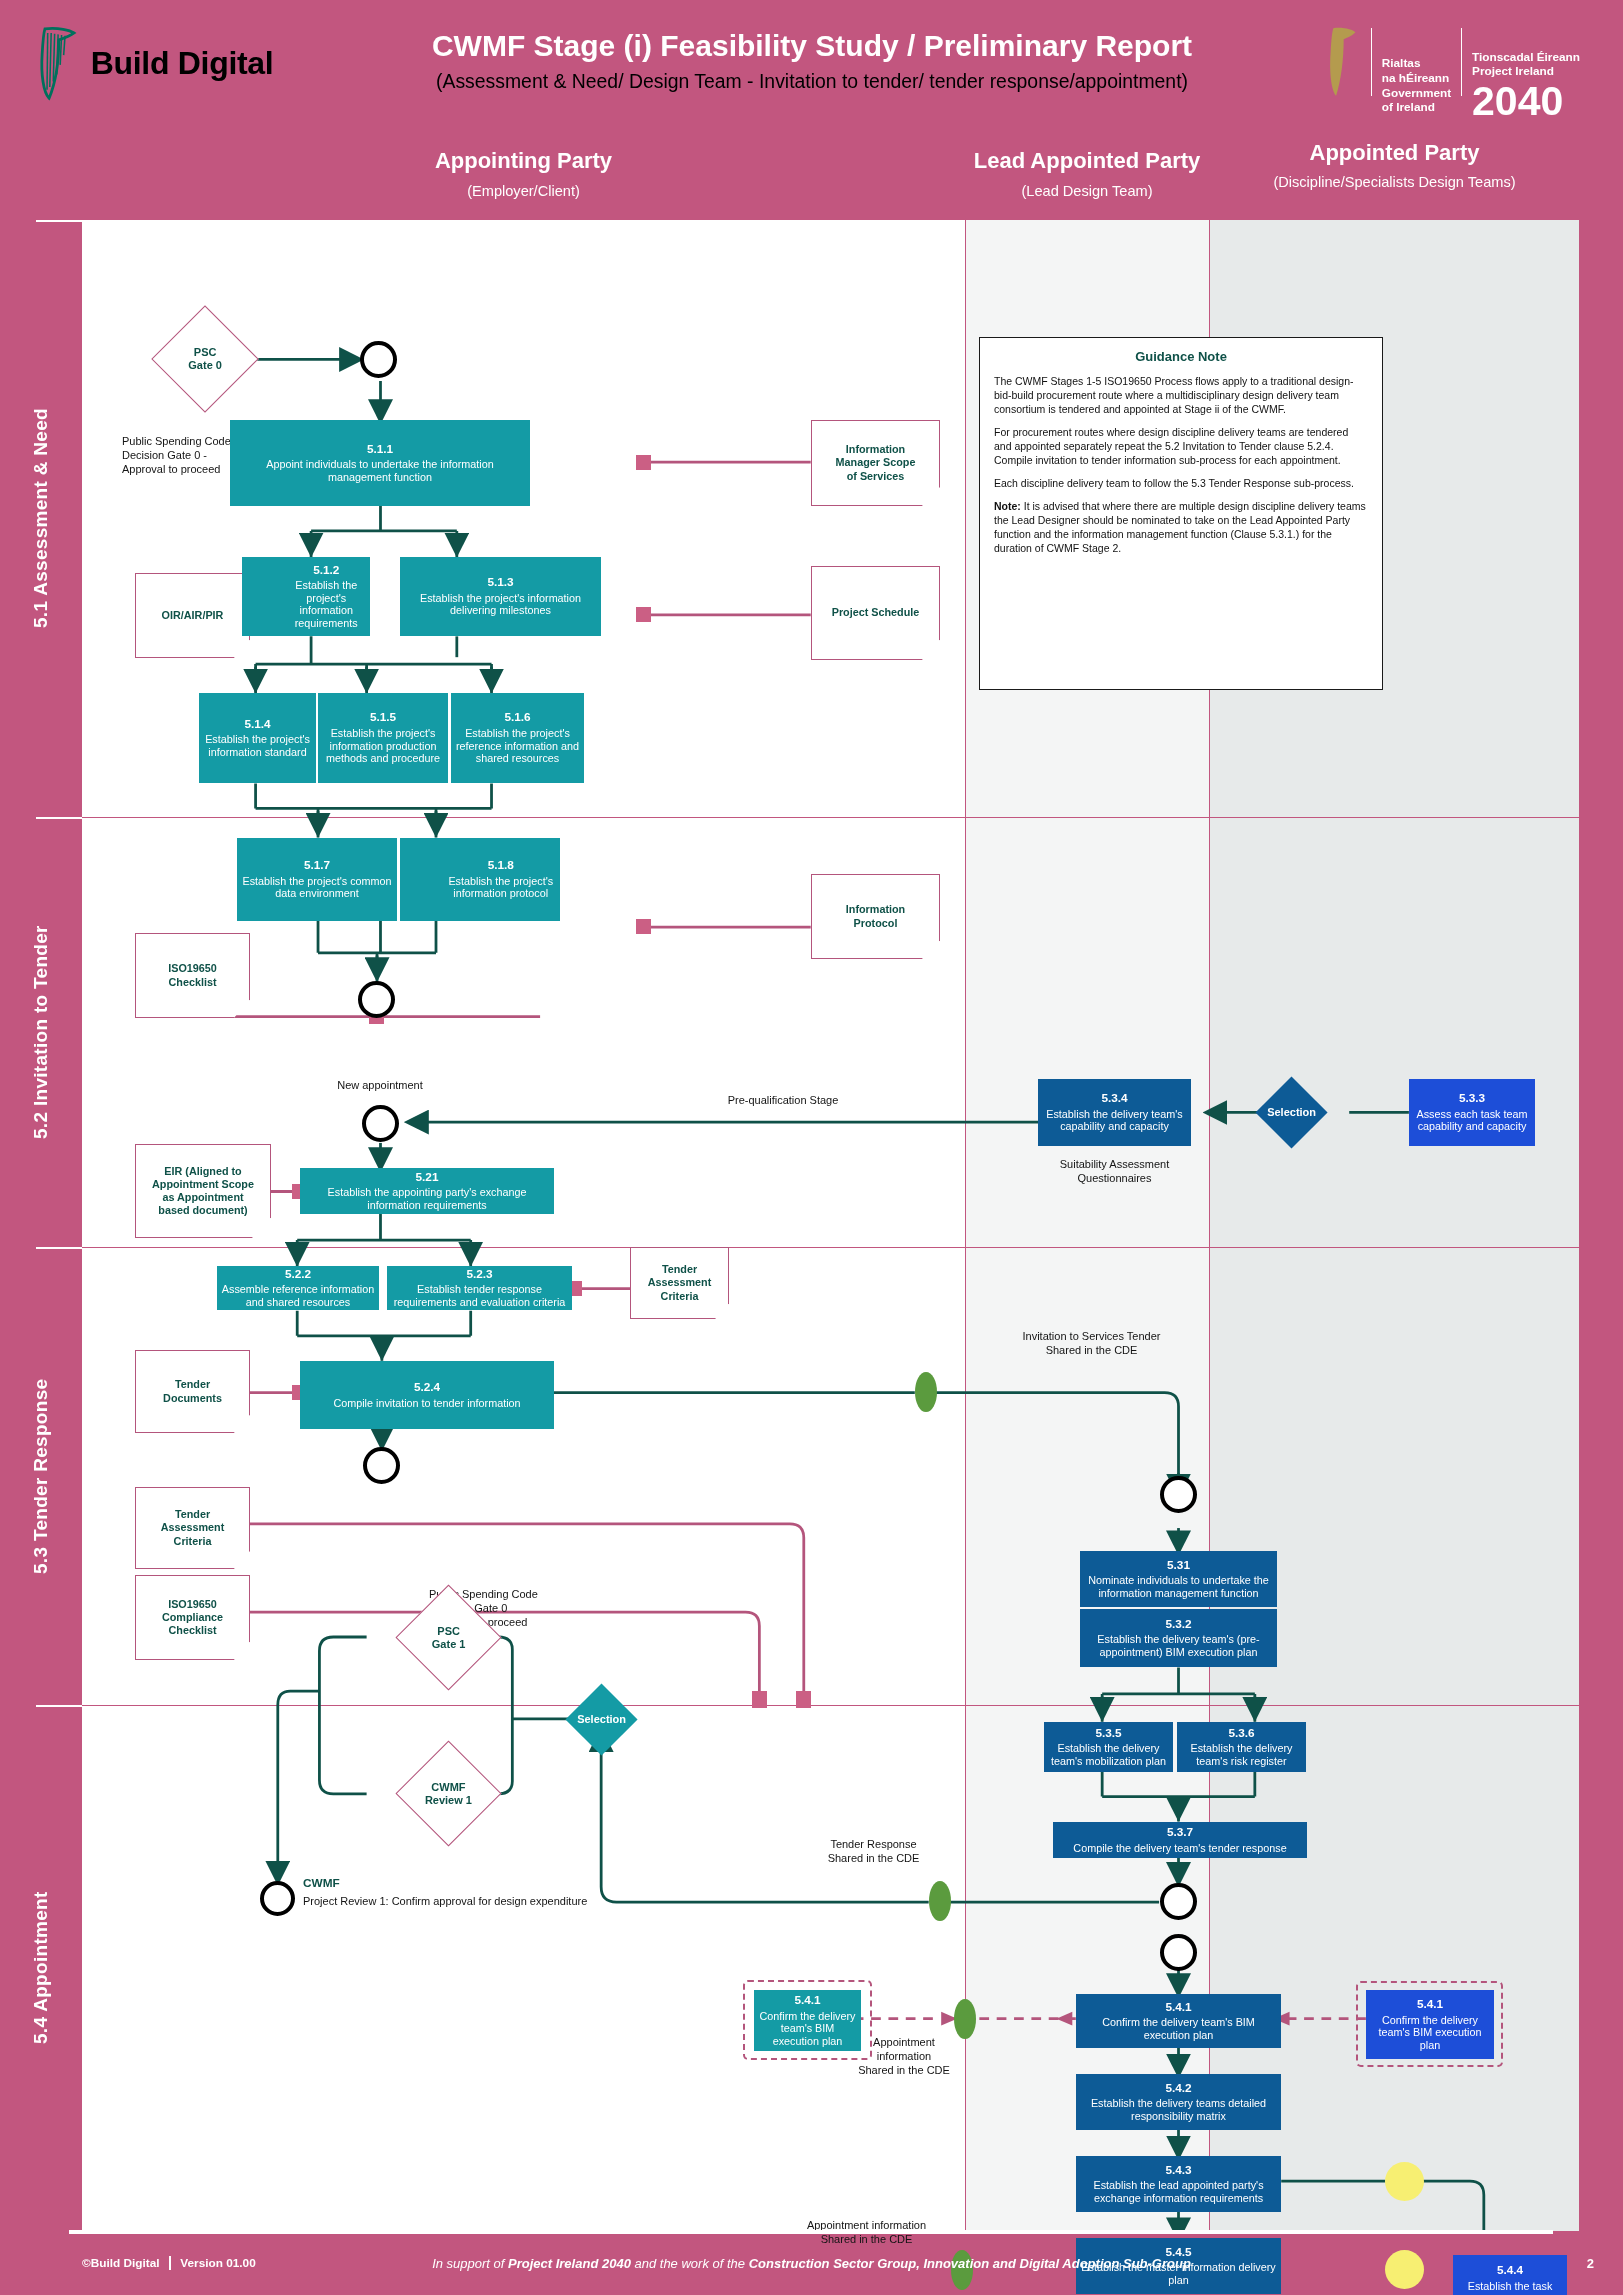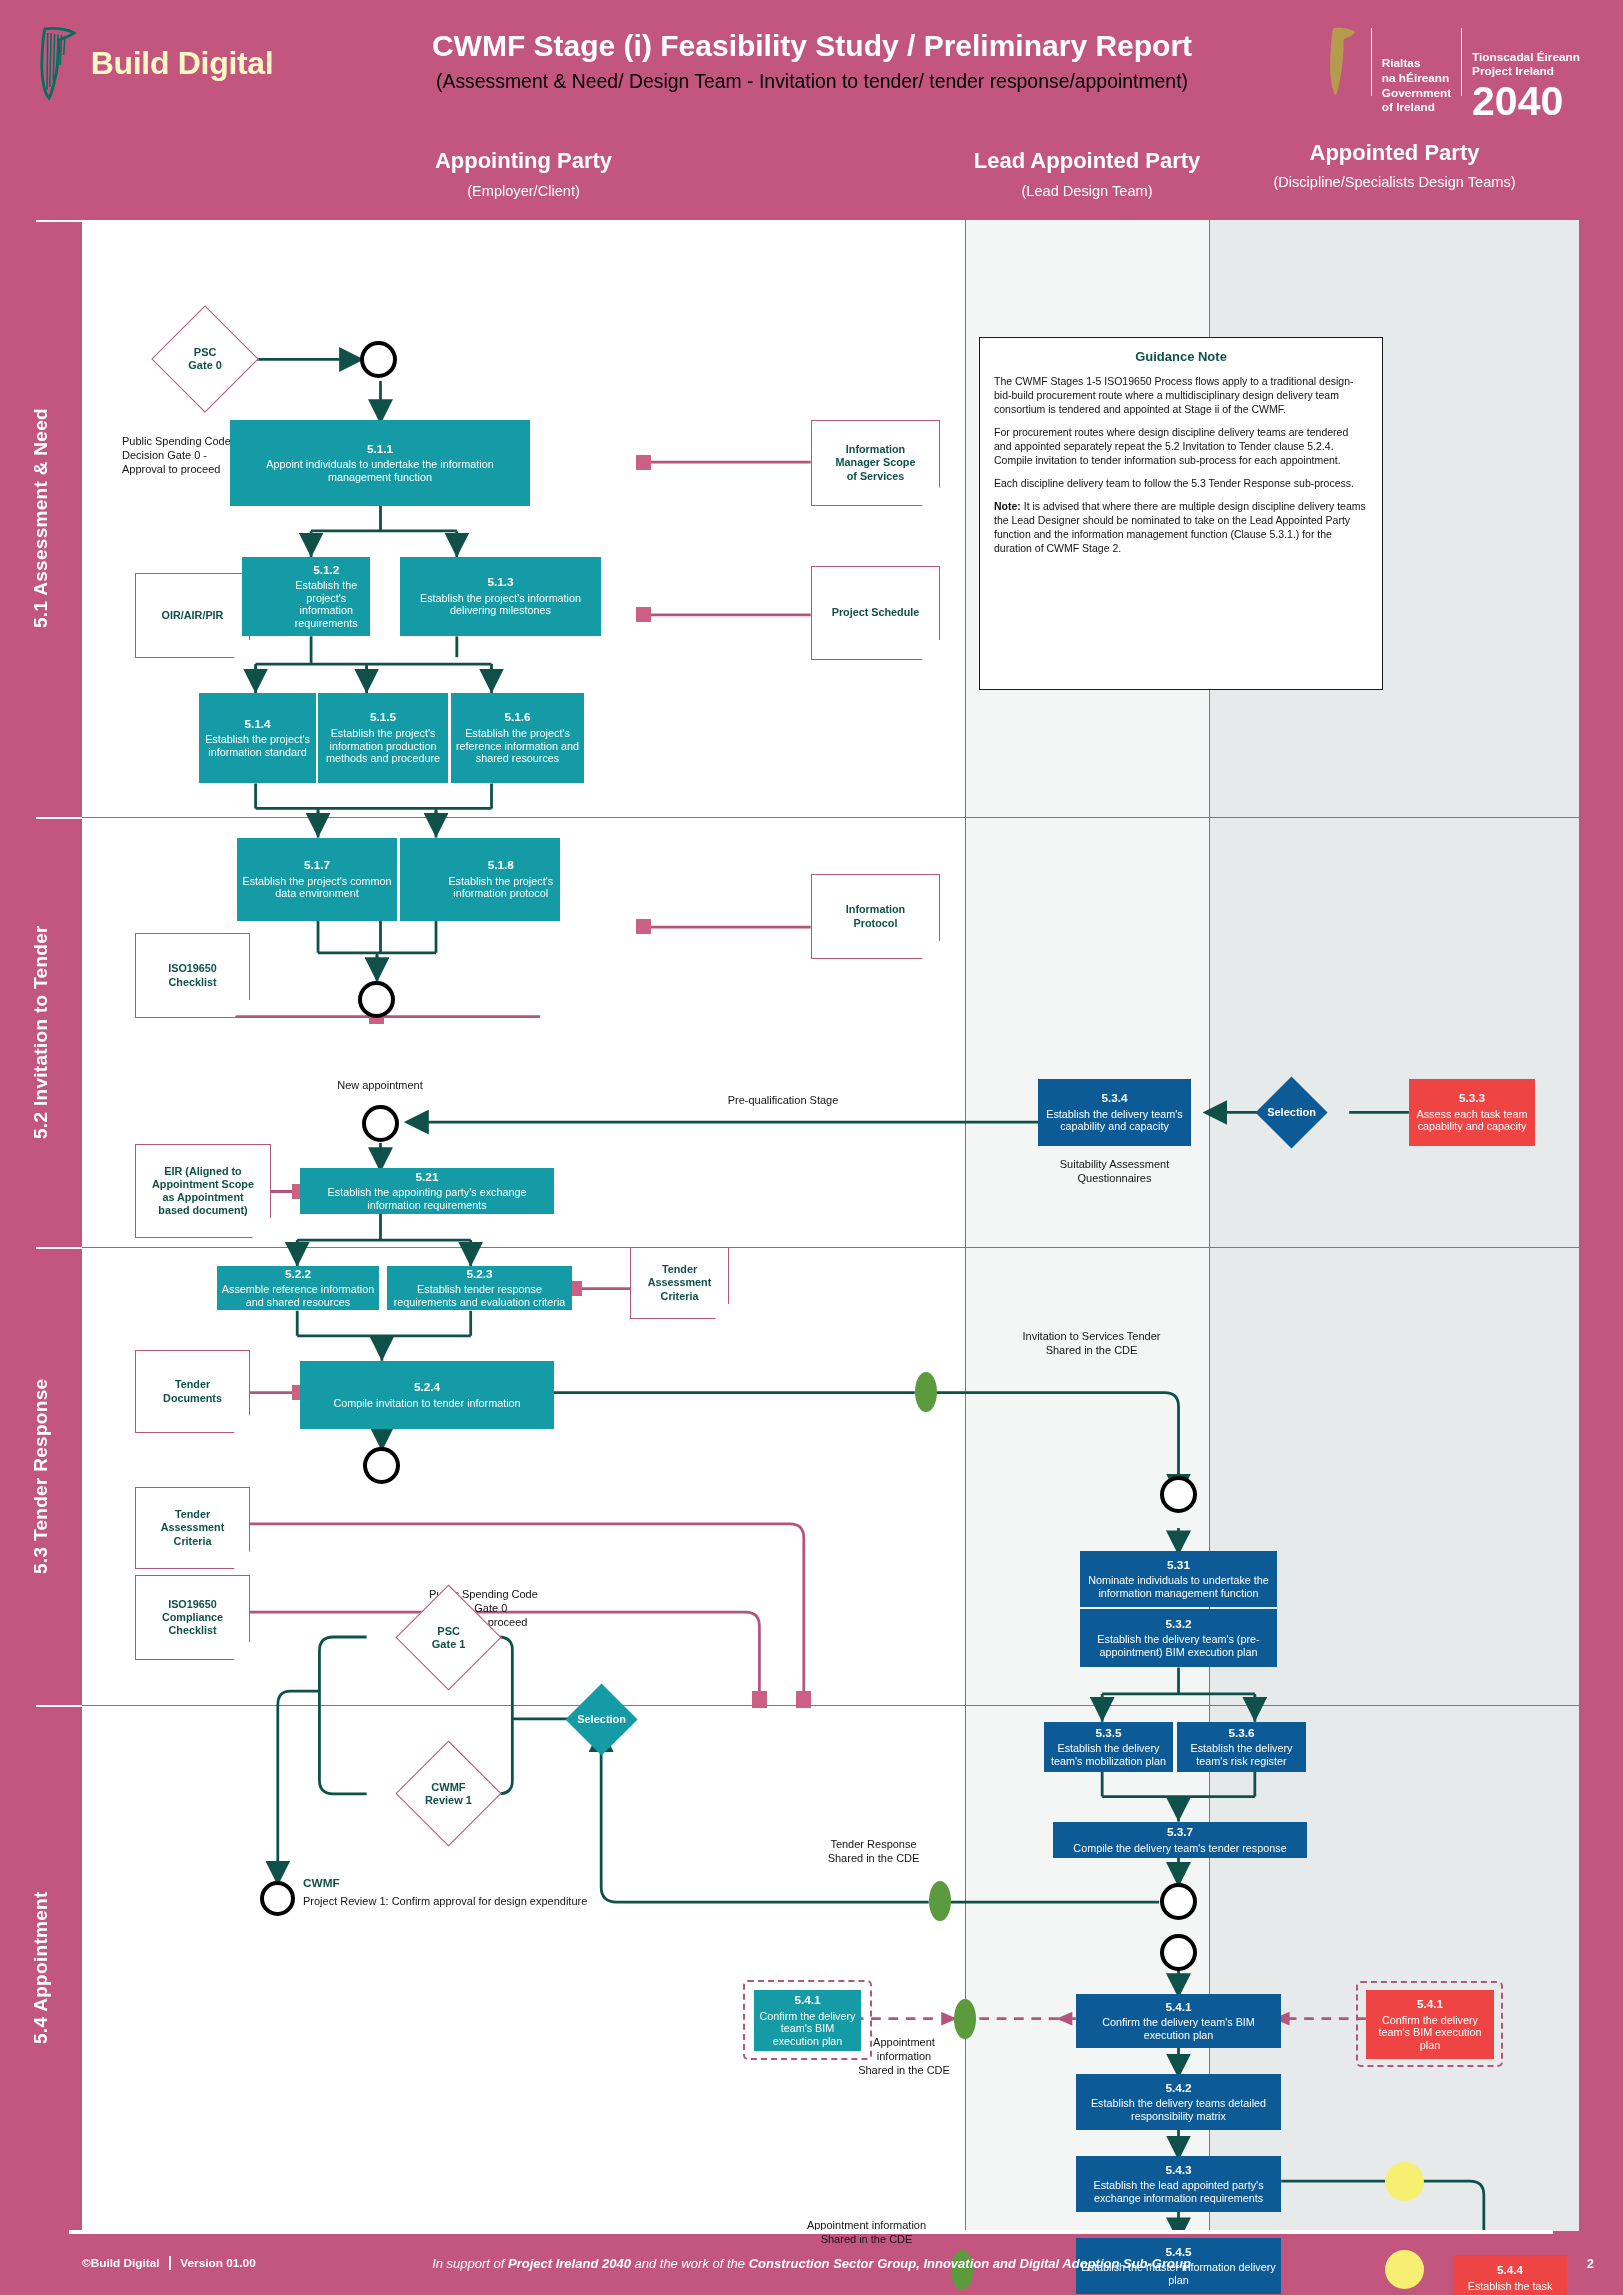--- a/index.html
+++ b/index.html
@@ -7,21 +7,21 @@
     width: 1623px; height: 2295px;
     background: #c2567f;
     font-family: "Liberation Sans", sans-serif;
     position: relative;
     overflow: hidden;
   }
   
   #header { position:absolute; left:0; top:0; width:1623px; height:133px; }
   #logo-wrap { position:absolute; left:38px; top:26px; display:flex; align-items:center; gap:9.7px; }
   #harp { width:43px; height:75px; }
-  #logo-text { color:#fef9c3; font-size:32px; font-weight:bold; letter-spacing:-0.3px; }
+  #logo-text { color:#000000; font-size:32px; font-weight:bold; letter-spacing:-0.3px; }
   #title-block { position:absolute; left:333px; top:29px; width:958px; text-align:center; }
   #main-title { color:#ffffff; font-size:30px; font-weight:bold; letter-spacing:0px; }
   #sub-title { color:#000000; font-size:19.4px; margin-top:7px; }
   #gov-logo { position:absolute; right:43px; top:23.6px; display:flex; align-items:center; gap:0px; height:76px;}
   #gov-harp { width:36px; height:76px; }
   .gov-div { width:1.4px; height:68px; background:#fff; margin:0 9.7px; }
   .gov-col { color:#fff;margin-top:48px; }
   .gov-col .l { font-size:11.8px; line-height:1.25; font-weight:bold; }
   #gov-2040 { font-size:41px; font-weight:bold; line-height:1; margin-top:1.4px;}
   #pi-l { font-size:11.8px; line-height:1.25; font-weight:bold;}
@@ -50,21 +50,21 @@
   .sect-tick { position:absolute; left:36px; width:46px; height:2.1px; background:#ffffff; }
 
   
   .node { position:absolute; }
   .proc { color:#ffffff; display:flex; flex-direction:column; align-items:center; justify-content:center;
           text-align:center; line-height:1.16; padding:2.1px 3.5px; }
   .proc .pn { font-weight:bold; font-size:11.8px; margin-bottom:2.1px; }
   .proc .pt { font-size:10.8px; }
   .teal  { background:#149ba5; }
   .blue  { background:#0d5b96; }
-  .purple{ background:#ef4444; }
+  .purple{ background:#1d4ed8; }
 
   .doc { border:1.7px solid #b4557c; background:#fff; color:#0f5148; font-weight:bold;
          display:flex; align-items:center; justify-content:center; text-align:center;
          font-size:10.8px; line-height:1.22; padding:2.8px 4.2px;
          clip-path: polygon(0 0, 100% 0, 100% 78%, 86% 100%, 0 100%); }
 
   .diamond { display:flex; align-items:center; justify-content:center; text-align:center;
              transform:rotate(45deg); }
   .diamond > span { transform:rotate(-45deg); display:block; line-height:1.15; }
   .dia-pink { border:1.7px solid #b4557c; background:#fff; color:#0f5148; font-weight:bold; font-size:11px;}

